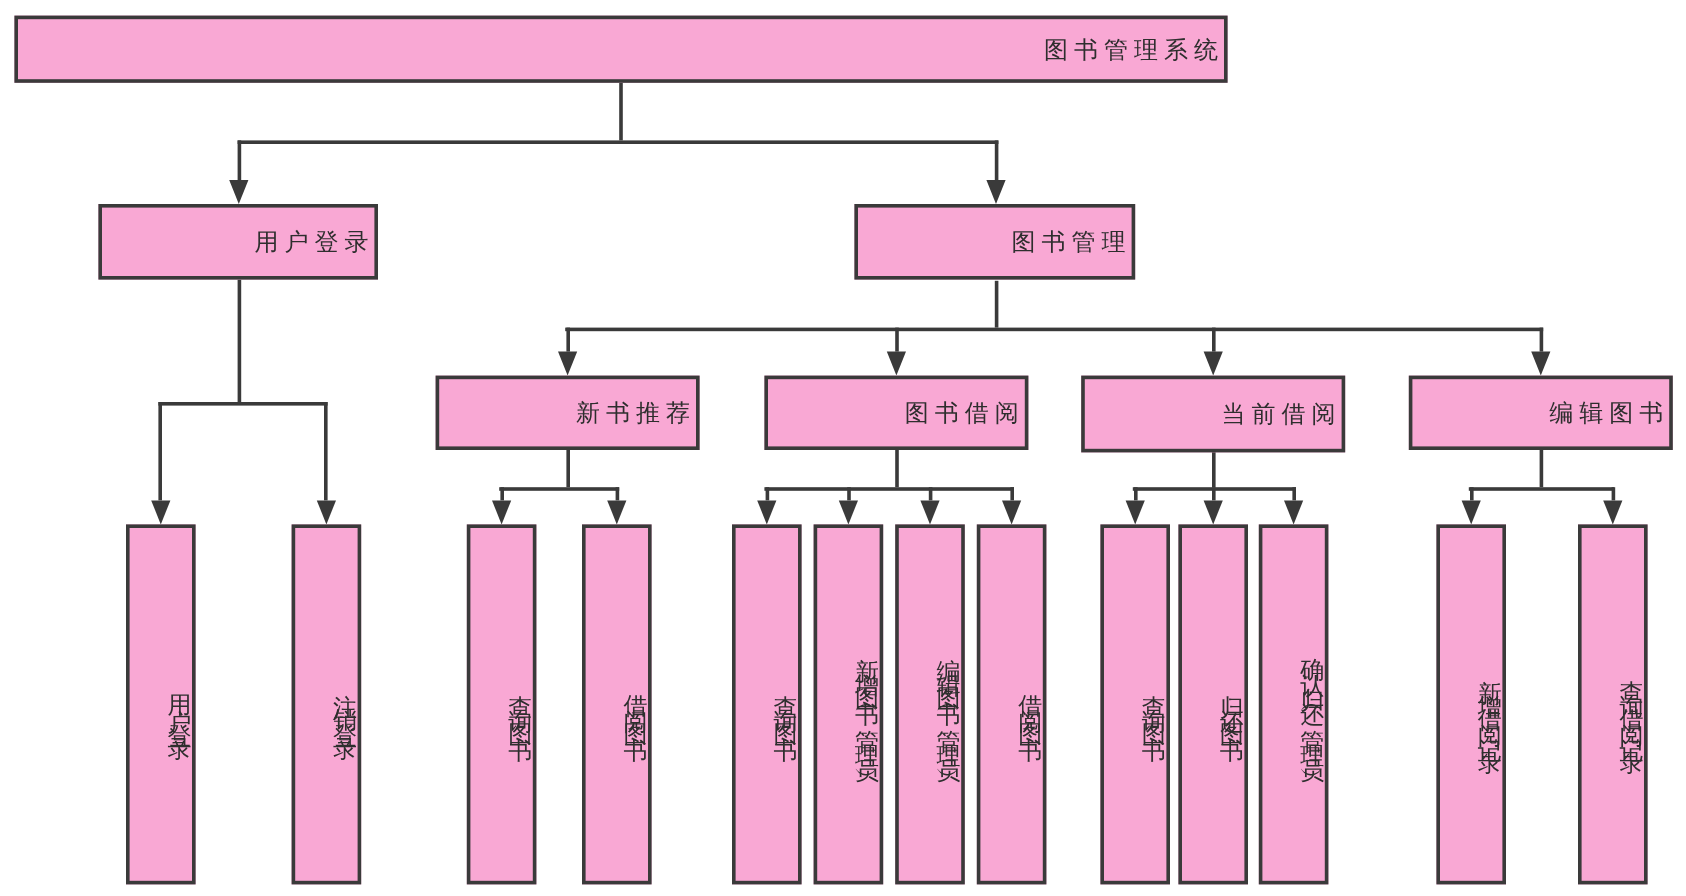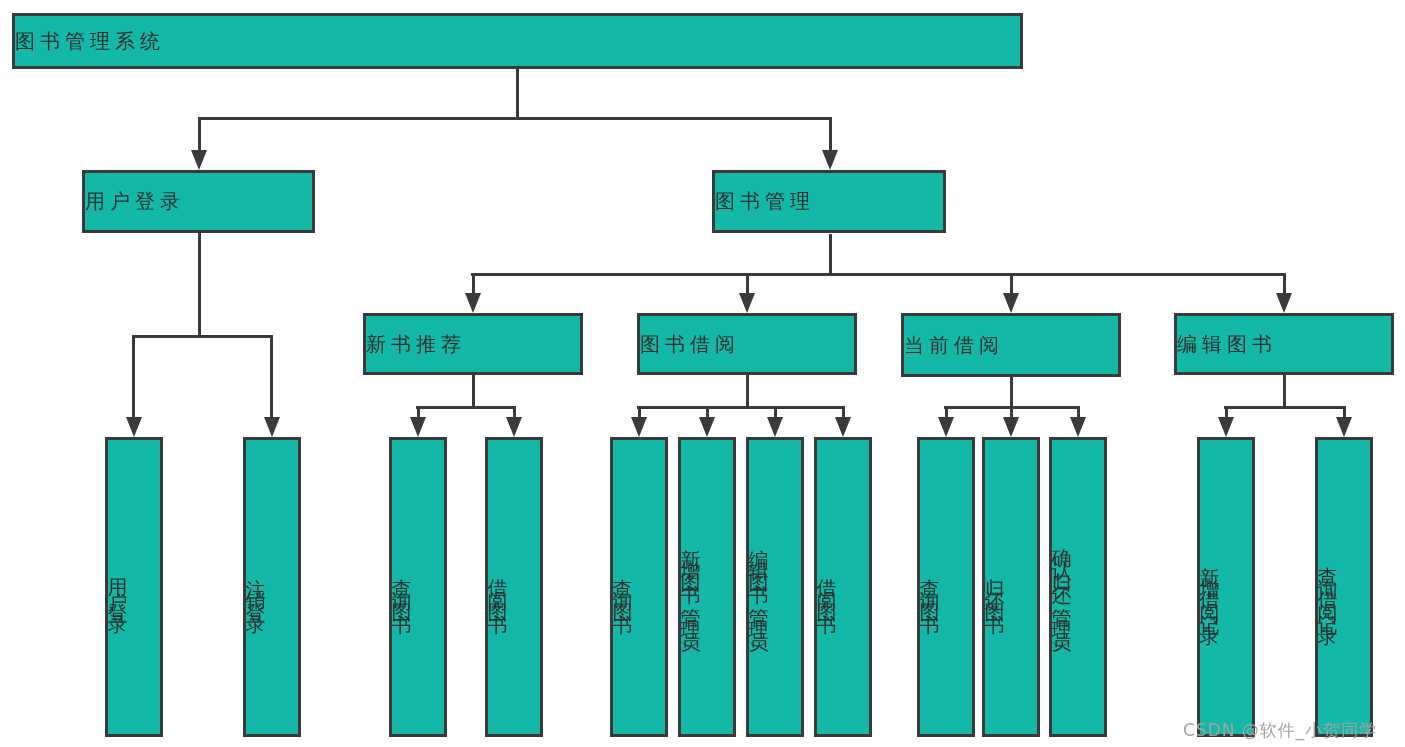--- a/index.html
+++ b/index.html
@@ -1,22 +1,22 @@
 <!DOCTYPE html>
 <html><head>
 <meta charset="utf-8">
 <style>
   html,body{margin:0;padding:0;background:#ffffff;}
   #canvas{
     position:relative;width:1405px;height:747px;background:#ffffff;overflow:hidden;
     font-family:"DejaVu Sans","Liberation Sans",sans-serif;color:#2e2e2e;
   }
   .box{
-    position:absolute;box-sizing:border-box;border:3px solid #3a3a3a;background:#14b8a6;
-    display:flex;align-items:center;justify-content:flex-start;
+    position:absolute;box-sizing:border-box;border:3px solid #3a3a3a;background:#f9a8d4;
+    display:flex;align-items:center;justify-content:flex-end;
   }
   .hlabel{font-size:20px;letter-spacing:5px;white-space:nowrap;color:#2e2e2e;}
   .vlabel{
     writing-mode:vertical-rl;text-orientation:mixed;
     font-size:20px;letter-spacing:12px;line-height:1;color:#2e2e2e;white-space:nowrap;
   }
   .vline{position:absolute;width:3px;background:#3a3a3a;}
   .hline{position:absolute;height:3px;background:#3a3a3a;}
   .arrow{
     position:absolute;width:0;height:0;
@@ -151,15 +151,14 @@
     <span class="vlabel">确认归还（管理员）</span>
   </div>
 
   <div class="box" style="left:1197px;top:437px;width:58px;height:300px">
     <span class="vlabel">新增借阅记录</span>
   </div>
   <div class="box" style="left:1315px;top:437px;width:58px;height:300px">
     <span class="vlabel">查询借阅记录</span>
   </div>
 
-  <div class="watermark">CSDN @软件_小贺同学</div>
 
 </div>
 
 </body></html>

